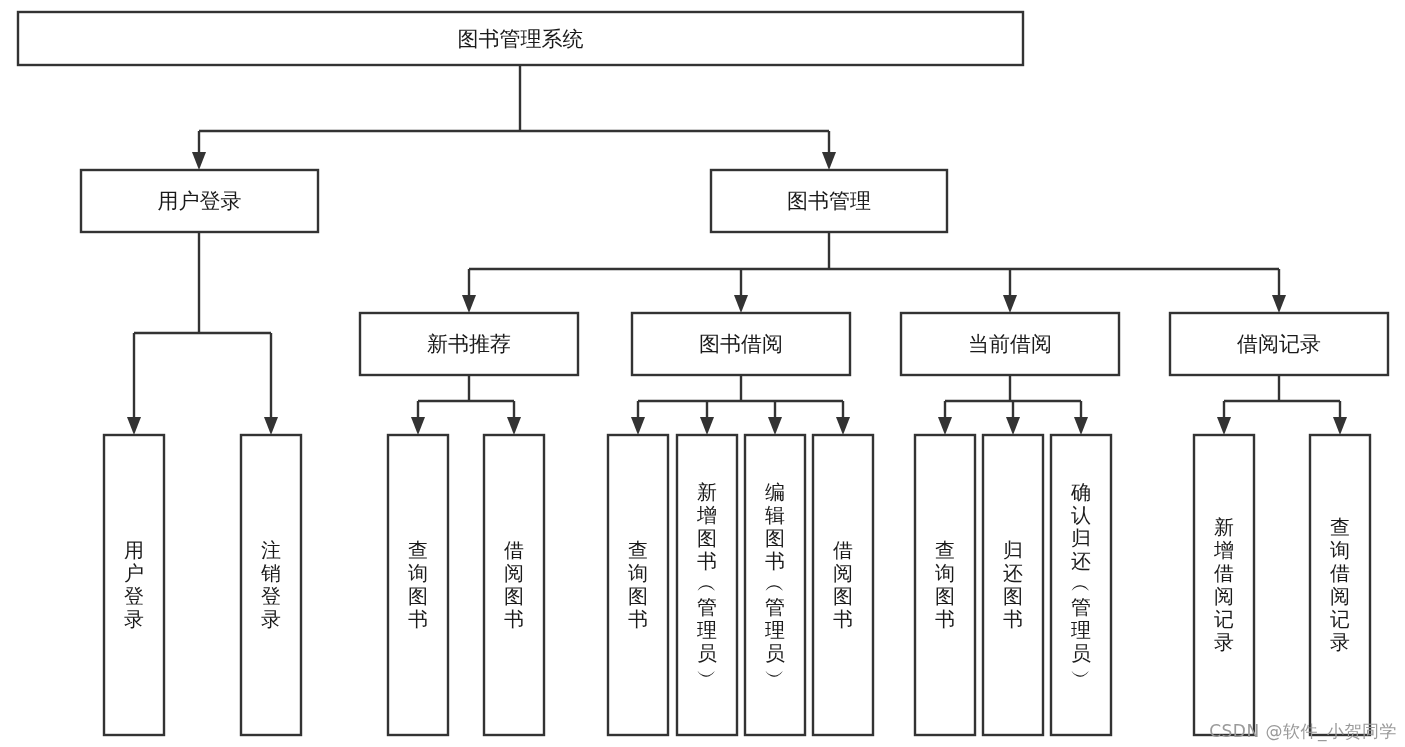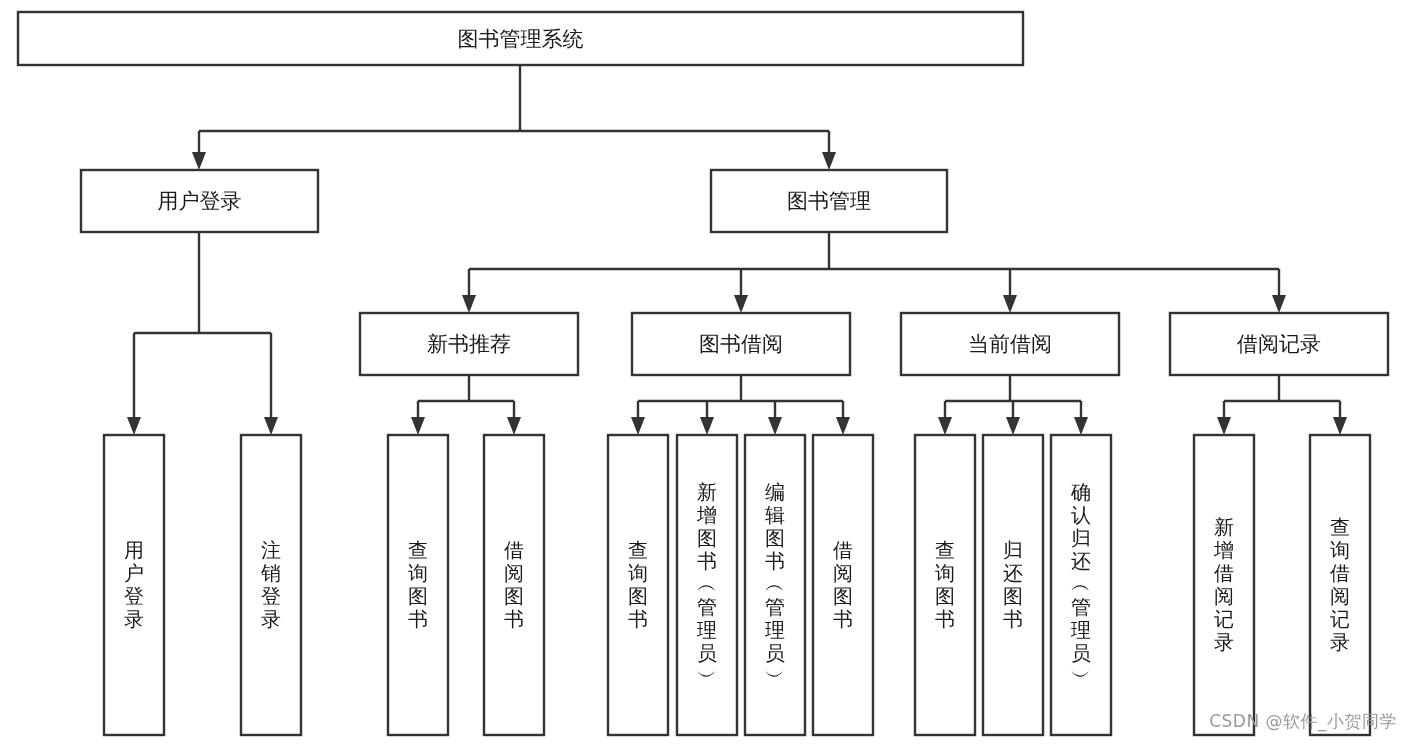--- a/index.html
+++ b/index.html
@@ -50,21 +50,21 @@
     stroke-width: 2.4;
     fill: none;
   }
   .arrow-head {
     fill: #333333;
     stroke: none;
   }
   .watermark {
     position: absolute;
     right: 8px;
-    bottom: 14px;
+    bottom: 4px;
     font-family: "DejaVu Sans", "Liberation Sans", sans-serif;
     font-size: 17px;
     color: #9a9a9a;
     letter-spacing: 0.5px;
     white-space: nowrap;
     pointer-events: none;
   }
 </style>
 </head>
 <body>

